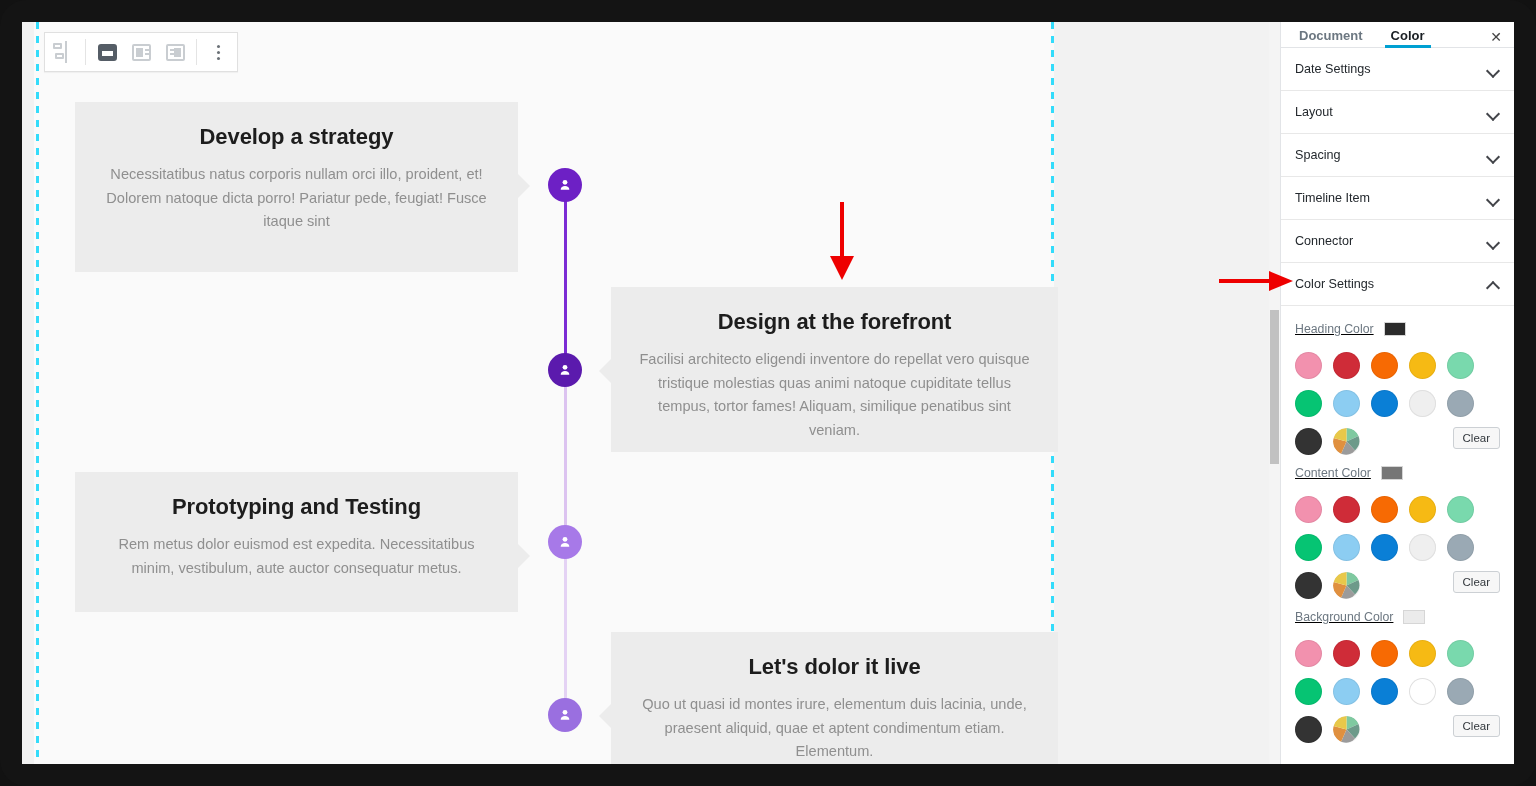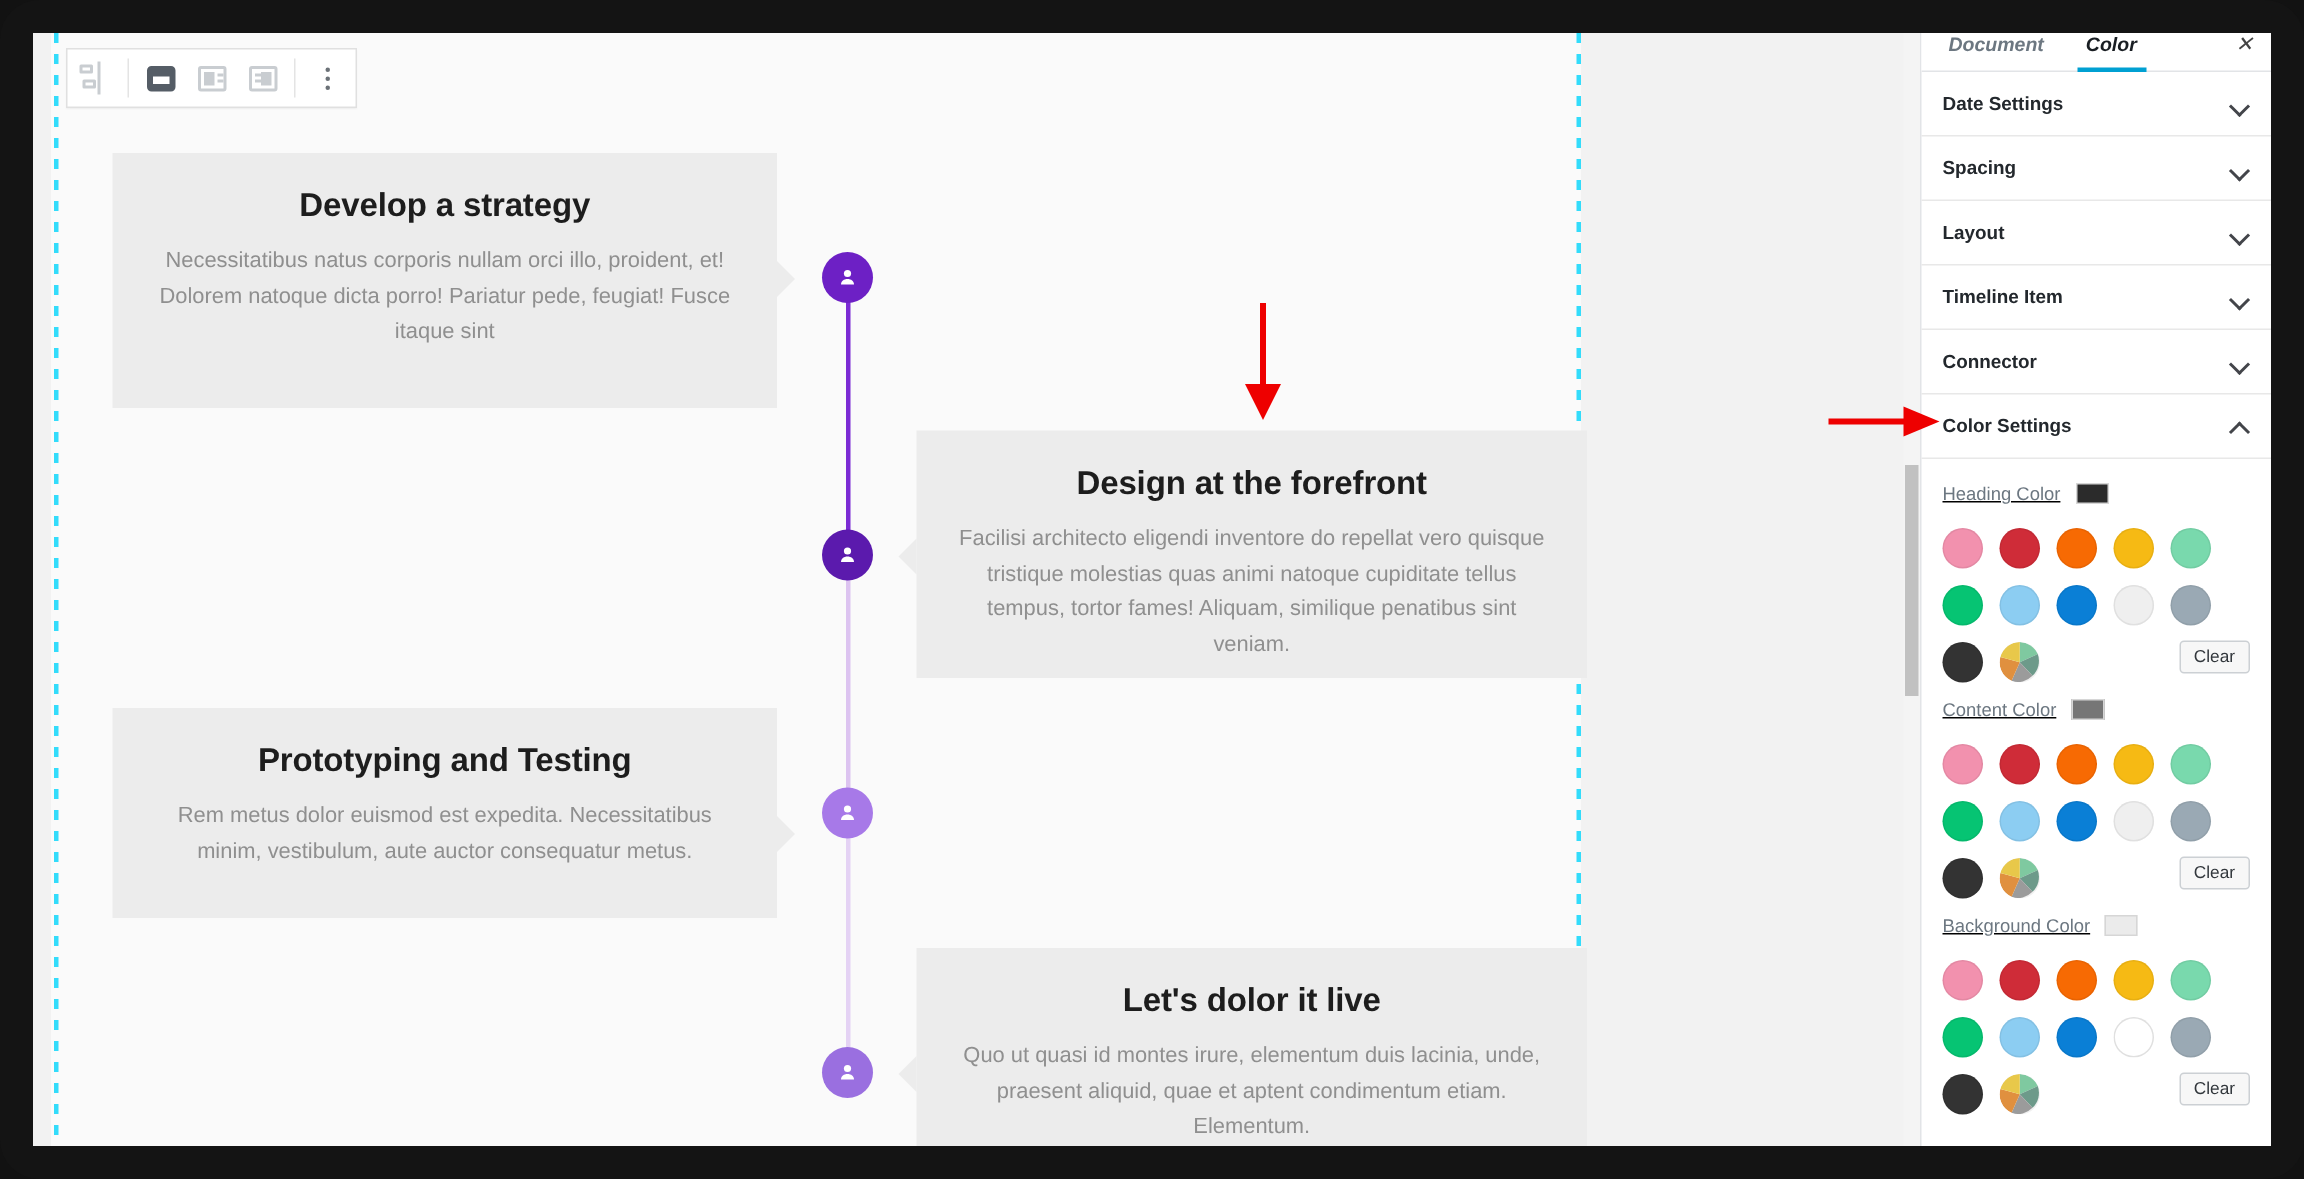--- a/index.html
+++ b/index.html
@@ -148,25 +148,24 @@
   
   #inspector {
     position: absolute; right: 0; top: 0;
     width: 234px; height: 742px;
     background: #ffffff;
     border-left: 1px solid #e2e4e7;
   }
   #inspector-tabs {
     position: relative;
     height: 26px;
-    display: flex; 
+    display: flex; align-items: flex-end;
     border-bottom: 1px solid #e2e4e7;
     background: #fff;
     padding: 0 4px;
-    font-style: italic;
   }
   .insp-tab {
     font-size: 13px; font-weight: bold;
     padding: 0 14px 4px;
     color: #6c7781; cursor: pointer;
     position: relative;
   }
   .insp-tab.active { color: #191e23; }
   .insp-tab.active::after {
     content: ""; position: absolute; left: 8px; right: 8px; bottom: -1px;
@@ -176,21 +175,21 @@
     margin-left: auto; margin-right: 8px; margin-bottom: 3px;
     font-size: 14px; color: #444; cursor: pointer; line-height: 1;
   }
 
   .panel-row {
     height: 43px;
     display: flex; align-items: center; justify-content: space-between;
     padding: 0 14px;
     border-bottom: 1px solid #e8e8e8;
     cursor: pointer;
-    font-size: 12.6px; font-weight: bold; color: #23282d;
+    font-size: 12.6px; font-weight: normal; color: #23282d;
   }
   .chev { width: 13px; height: 13px; position: relative; }
   .chev::before {
     content: ""; position: absolute; left: 1px; top: 3px;
     width: 8px; height: 8px;
     border-right: 2px solid #43454a; border-bottom: 2px solid #43454a;
     transform: rotate(45deg);
   }
   .chev.up::before { transform: rotate(-135deg); top: 5px; }
 
@@ -370,25 +369,25 @@
         <div class="insp-tab">Document</div>
         <div class="insp-tab active">Color</div>
         <div id="insp-close">✕</div>
       </div>
 
       <div class="panel-row">
         <span>Date Settings</span>
         <span class="chev"></span>
       </div>
       <div class="panel-row">
+        <span>Layout</span>
+        <span class="chev"></span>
+      </div>
+      <div class="panel-row">
         <span>Spacing</span>
-        <span class="chev"></span>
-      </div>
-      <div class="panel-row">
-        <span>Layout</span>
         <span class="chev"></span>
       </div>
       <div class="panel-row">
         <span>Timeline Item</span>
         <span class="chev"></span>
       </div>
       <div class="panel-row">
         <span>Connector</span>
         <span class="chev"></span>
       </div>

